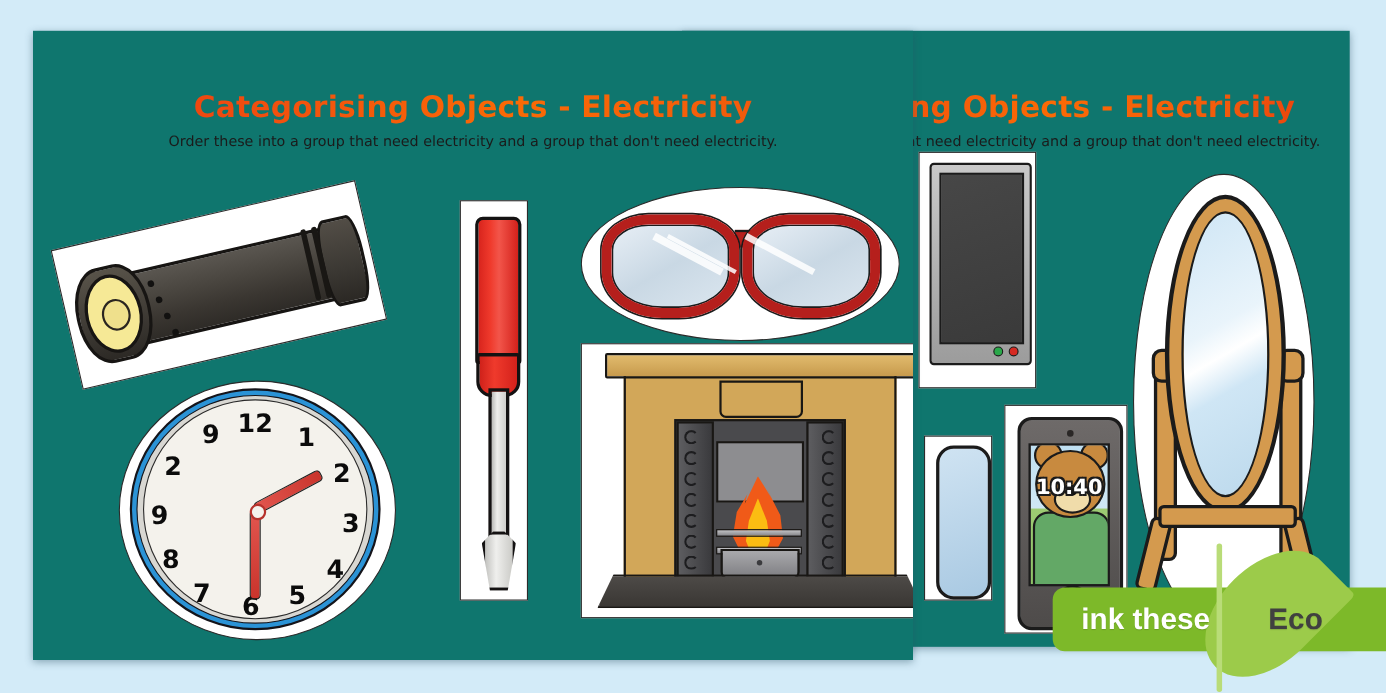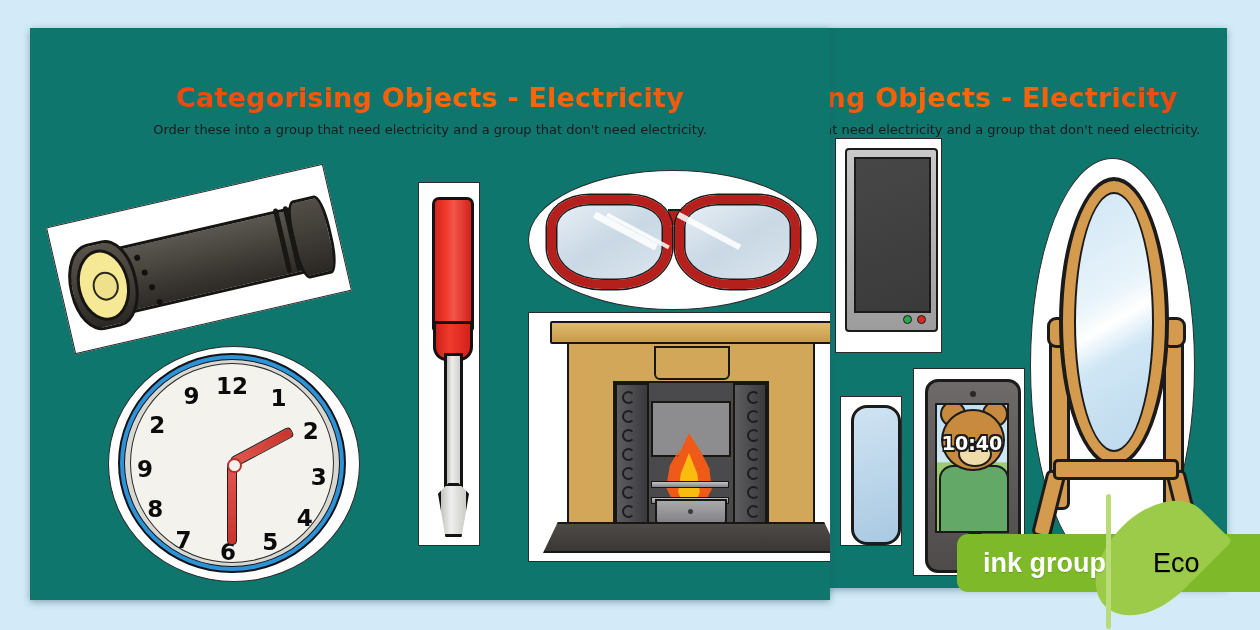--- a/index.html
+++ b/index.html
@@ -204,21 +204,21 @@
   .eco-bar{position:absolute;left:0;top:0;width:100%;height:100%;
     background:#7db929;border-radius:11px 0 0 11px;}
   .eco-leaf{position:absolute;left:152px;top:-44px;width:88px;height:136px;
     background:#9ccb4a;border-radius:50% 4% 50% 50%;transform:rotate(45deg);}
   .eco-vein{position:absolute;left:50%;top:-40px;width:5px;height:135px;margin-left:-2.5px;
     background:#b9dc78;border-radius:3px;}
   .eco-ink{position:absolute;left:26px;top:50%;transform:translateY(-50%);
     font-size:27px;font-weight:bold;color:#fff;font-family:"Liberation Sans",sans-serif;
     text-shadow:0 1px 1px rgba(0,0,0,.15);}
   .eco-eco{position:absolute;left:196px;top:50%;transform:translateY(-50%);
-    font-size:27px;font-weight:normal;color:#000000;font-family:"Liberation Sans",sans-serif;
+    font-size:27px;font-weight:bold;color:#404040;font-family:"Liberation Sans",sans-serif;
     text-shadow:0 1px 1px rgba(0,0,0,.15);}
 </style>
 </head>
 <body>
 
 <div class="stage">
 
   <div class="page" id="page-back">
     <div class="sheet-title">Categorising Objects - Electricity</div>
     <div class="sheet-sub">Order these into a group that need electricity and a group that don't need electricity.</div>
@@ -357,17 +357,17 @@
       <div class="grate" style="top:184px;"></div>
       <div class="fp-bowl"></div>
       <div class="fp-hearth"></div>
     </div>
   </div>
 
   <div id="eco-badge">
     <div class="eco-bar"></div>
     <div class="eco-leaf"></div>
     <div class="eco-vein"></div>
-    <div class="eco-ink">ink group</div>
+    <div class="eco-ink">ink these</div>
     <div class="eco-eco">Eco</div>
   </div>
 
 </div>
 
 </body></html>

